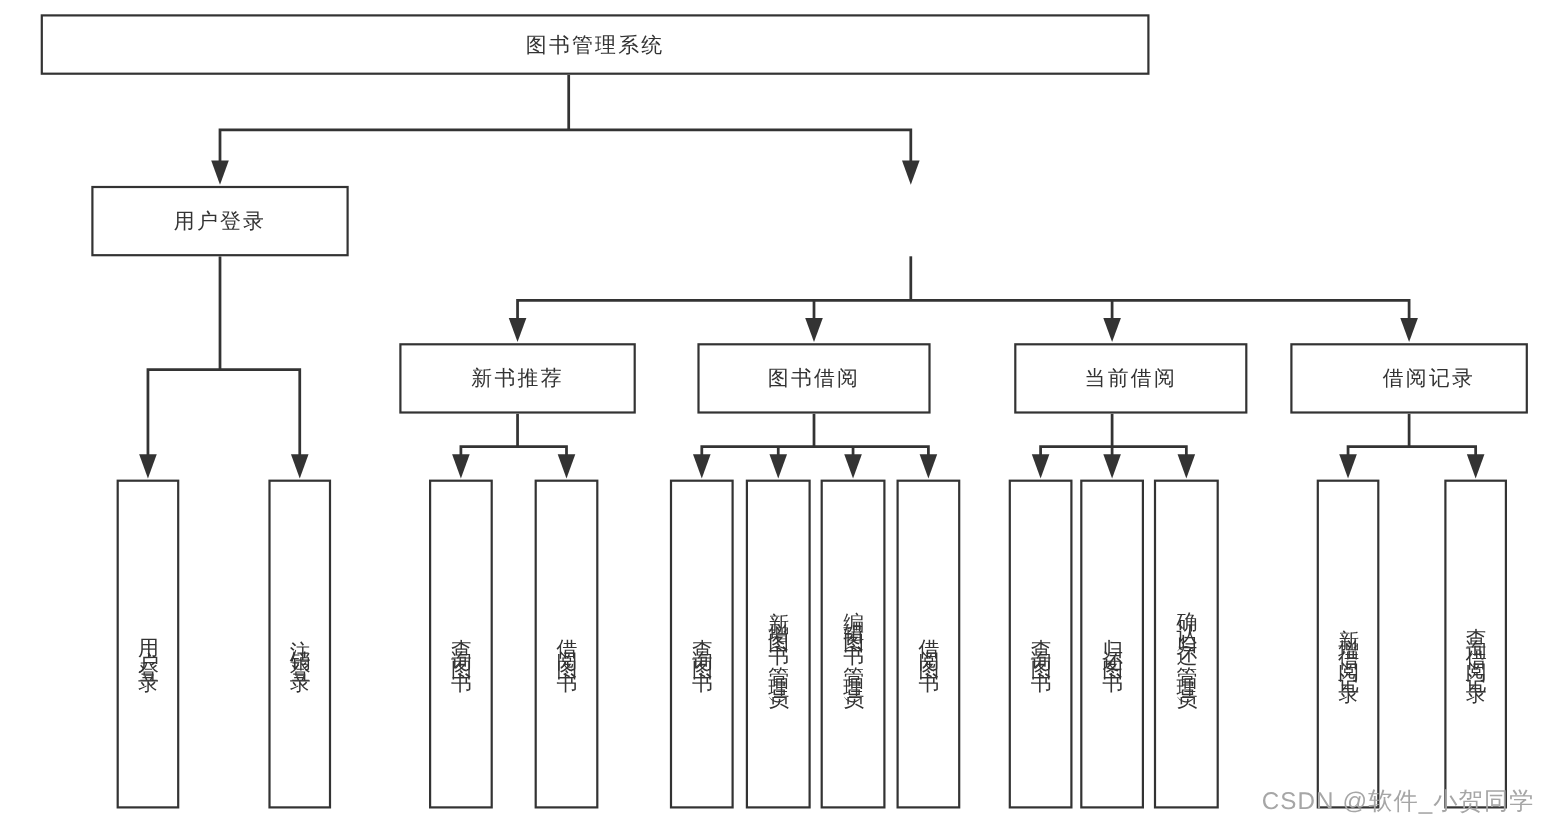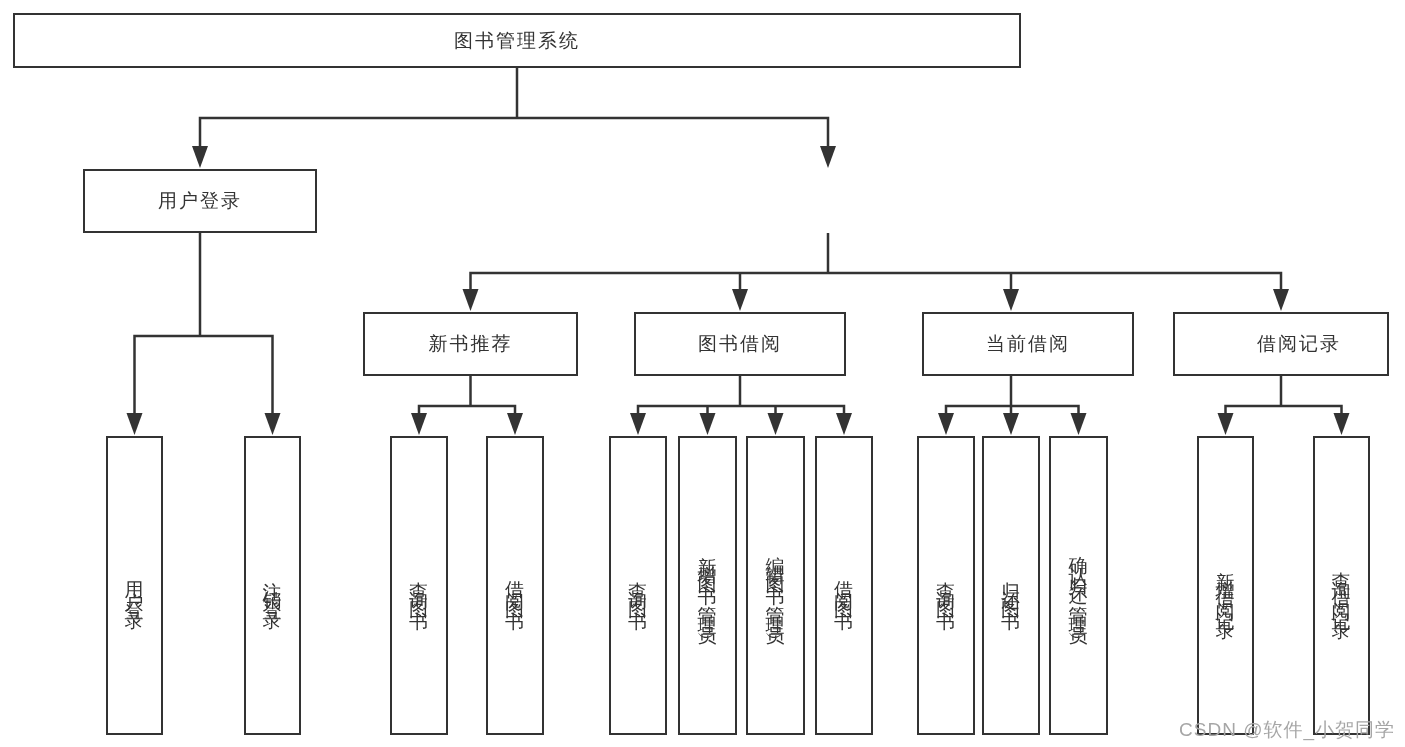--- a/index.html
+++ b/index.html
@@ -15,30 +15,30 @@
   }
   svg.wires { position:absolute; left:0; top:0; z-index:1; }
   .node {
     position:absolute; z-index:2;
     background:#ffffff;
     border:2.5px solid #333333;
     display:flex; align-items:center; justify-content:center;
     font-size:19px; letter-spacing:2px; color:#333333;
     text-align:center;
   }
-  .node.root { border-width:2px; }
+  .node.root { border-width:2px;margin-left:24px; }
   .node.leaf {
     writing-mode:vertical-rl;
     text-orientation:mixed;
     letter-spacing:10px;
     line-height:1;
   }
   .watermark {
     position:absolute; right:10px; bottom:4px; z-index:5;
-    font-size:19px; letter-spacing:1px;
+    font-size:22px; letter-spacing:1px;
     color:#a6a6a6;
   }
 </style>
 </head>
 <body>
 
 <div class="canvas">
 
   <svg class="wires" width="1405" height="747" viewBox="0 0 1405 747">
     <g stroke="#333333" stroke-width="2.5" fill="none">

